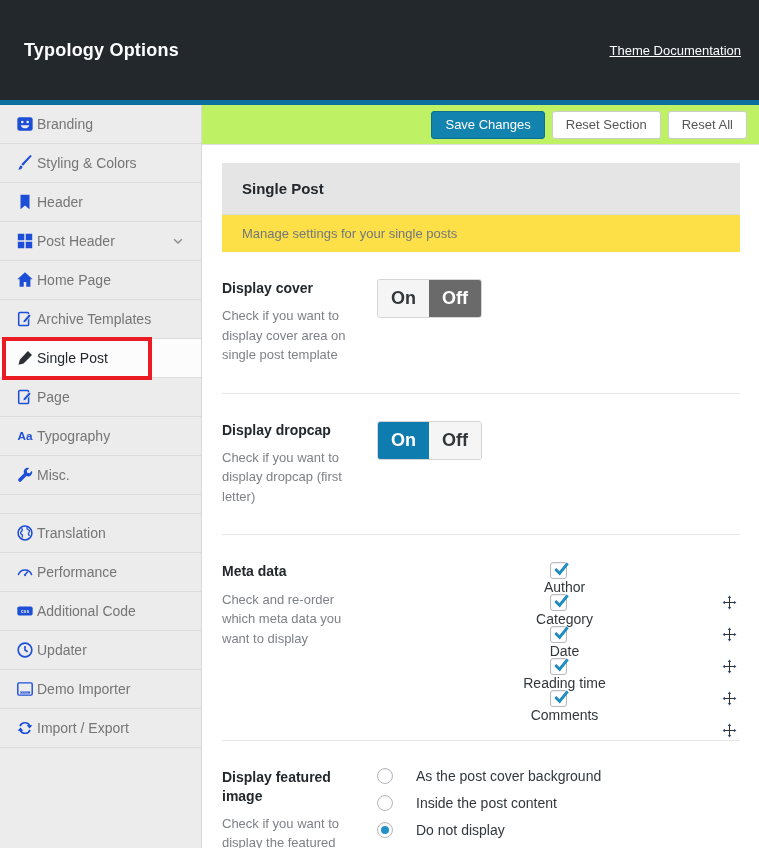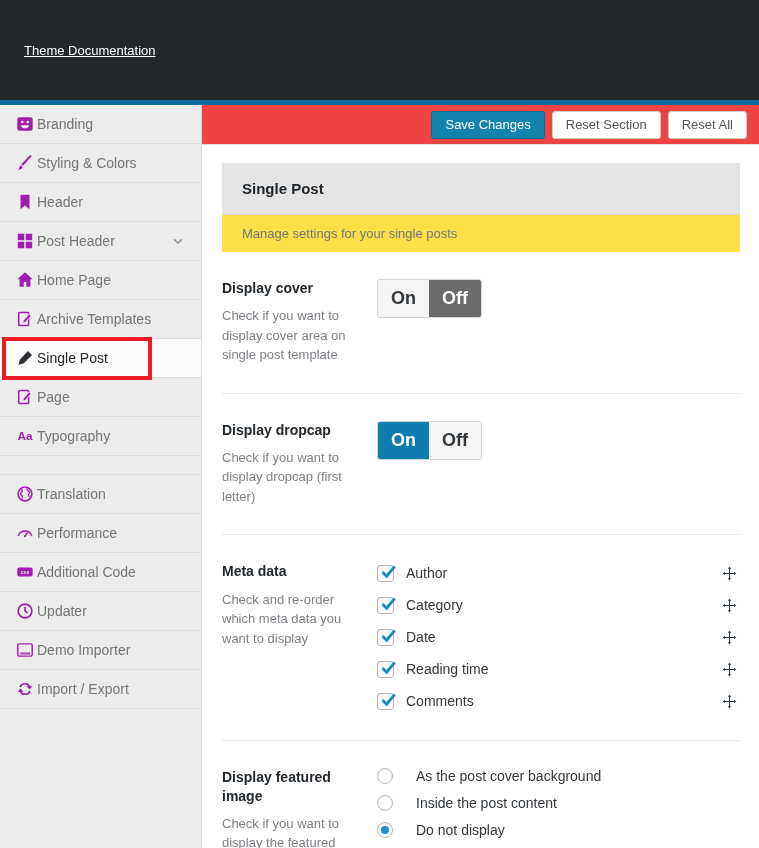--- a/index.html
+++ b/index.html
@@ -18,35 +18,35 @@
   .hdr-link { color:#fff; font-size:13px; text-decoration:underline; cursor:pointer; }
   .blue-bar { height:5px; background:#0d6e9f; flex:none; }
 
   
   .bodywrap { flex:1; display:flex; min-height:0; }
 
   
   .sidebar { width:202px; flex:none; background:#ececec; border-right:1px solid #d8d8d8; }
   .item { height:39px; display:flex; align-items:center; padding-left:15px;
           border-bottom:1px solid #dcdcdc; cursor:pointer; position:relative; }
-  .item .icn { width:19px; height:19px; flex:none; color:#a21caf;
+  .item .icn { width:19px; height:19px; flex:none; color:#1d4ed8;
                display:flex; align-items:center; justify-content:center; }
   .item .icn svg { width:18px; height:18px; display:block; }
   .item .lbl { margin-left:3px; font-size:14px; color:#757575; white-space:nowrap; }
   .item .chev { margin-left:auto; margin-right:16px; color:#8c8c8c; display:flex; }
   .item.active { background:#fcfcfc; }
   .item.active .lbl { color:#23282d; }
   .item.active .icn { color:#2b2f33; }
   .red-frame { position:absolute; left:2px; top:-2px; width:150px; height:43px;
                border:4px solid #ea1b22; pointer-events:none; z-index:3; }
   .sep { height:19px; border-bottom:1px solid #dcdcdc; }
 
   
   .main { flex:1; background:#fff; display:flex; flex-direction:column; min-width:0; }
-  .topbar { height:40px; flex:none; background:#ef4444; border-bottom:1px solid #e1e1e1;
+  .topbar { height:40px; flex:none; background:#bef264; border-bottom:1px solid #e1e1e1;
             display:flex; align-items:center; justify-content:flex-end; padding-right:12px; gap:7px; }
   .btn { font-family:inherit; font-size:13px; height:28px; padding:0 13px;
          border-radius:3px; cursor:pointer; }
   .btn-primary { background:#1282ae; border:1px solid #0e6d94; color:#fff; }
   .btn-secondary { background:#fff; border:1px solid #ccc; color:#555; }
 
   .content { flex:1; padding:18px 19px 0 20px; overflow:hidden; }
   .panel-head { background:#e5e5e5; padding:17px 20px; font-size:15px; font-weight:bold; color:#23282d; }
   .panel-sub  { background:#fde047; border-top:1px solid #dadada; padding:11px 20px;
                 font-size:13px; color:#72777c; }
@@ -60,21 +60,21 @@
 
   
   .toggle { display:inline-flex; border:1px solid #d5d5d5; border-radius:3px;
             overflow:hidden; font-size:18px; font-weight:bold; }
   .toggle span { padding:8px 13px; min-width:40px; text-align:center;
                  background:#f5f5f5; color:#32373c; cursor:pointer; }
   .toggle .sel-dark { background:#6a6a6a; color:#fff; }
   .toggle .sel-blue { background:#0f7cb0; color:#fff; }
 
   
-  .meta-row { display:flex; align-items:center; height:22px; margin-bottom:10px; }
+  .meta-row { display:flex; align-items:center; height:22px; margin-bottom:10px;flex-direction:column; }
   .meta-row:last-child { margin-bottom:0; }
   .cb { width:17px; height:17px; border:1px solid #b4b9be; border-radius:3px;
         background:#fff; position:relative; flex:none; cursor:pointer;
         box-shadow:inset 0 1px 2px rgba(0,0,0,.08); }
   .cb svg { position:absolute; left:1px; top:-4px; width:19px; height:19px; }
   .meta-row .mlabel { margin-left:12px; font-size:14px; color:#32373c; }
   .handle { margin-left:auto; margin-right:3px; cursor:move; display:flex; }
 
   
   .radio-row { display:flex; align-items:center; margin-bottom:11px;gap:12px; }
@@ -85,20 +85,21 @@
   .rb.sel::after { content:""; position:absolute; left:3px; top:3px; width:8px; height:8px;
                    border-radius:50%; background:#2490c9; }
   .radio-row .rlabel { margin-left:11px; font-size:14px; color:#32373c; }
 </style>
 </head>
 <body>
 
 <div class="app">
 
   <div class="hdr">
+    <div class="hdr-title">Typology Options</div>
     <a class="hdr-link">Theme Documentation</a>
   </div>
   <div class="blue-bar"></div>
 
   <div class="bodywrap">
 
     <aside class="sidebar">
 
       <div class="item">
         <span class="icn">
@@ -186,20 +187,28 @@
 
       <div class="item">
         <span class="icn">
           <svg viewBox="0 0 20 20">
               <text x="10" y="14.5" text-anchor="middle" font-size="13" font-weight="bold" fill="currentColor" font-family="Liberation Sans, sans-serif">Aa</text>
             </svg>
         </span>
         <span class="lbl">Typography</span>
       </div>
 
+      <div class="item">
+        <span class="icn">
+          <svg viewBox="0 0 20 20">
+              <path d="M17.8 5.2a4.7 4.7 0 0 1-6.2 6L6 16.8a2 2 0 1 1-2.8-2.8l5.6-5.6a4.7 4.7 0 0 1 6-6.2L11.9 5l.5 2.6 2.6.5z" fill="currentColor"></path>
+            </svg>
+        </span>
+        <span class="lbl">Misc.</span>
+      </div>
 
       <div class="sep"></div>
 
       <div class="item">
         <span class="icn">
           <svg viewBox="0 0 20 20">
               <circle cx="10" cy="10" r="7.7" fill="none" stroke="currentColor" stroke-width="1.7"></circle>
               <path d="M6.2 4.6c1.2 1.6 1.2 2.8-.4 4-1 .8-1.1 2 .2 2.7 1.5.8 1.5 2.2.6 3.7" fill="none" stroke="currentColor" stroke-width="1.4"></path>
               <path d="M12.5 3.3c-.8 1.7-.2 2.7 1.3 3.3 1.4.6 1.6 1.8.6 2.9-1.2 1.3-.8 2.6.8 3.5" fill="none" stroke="currentColor" stroke-width="1.4"></path>
             </svg>

